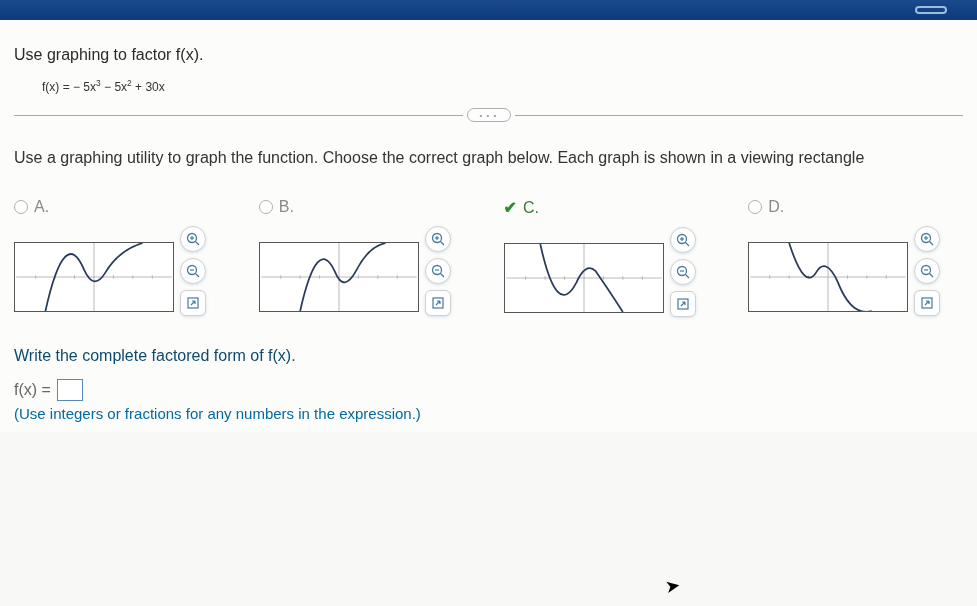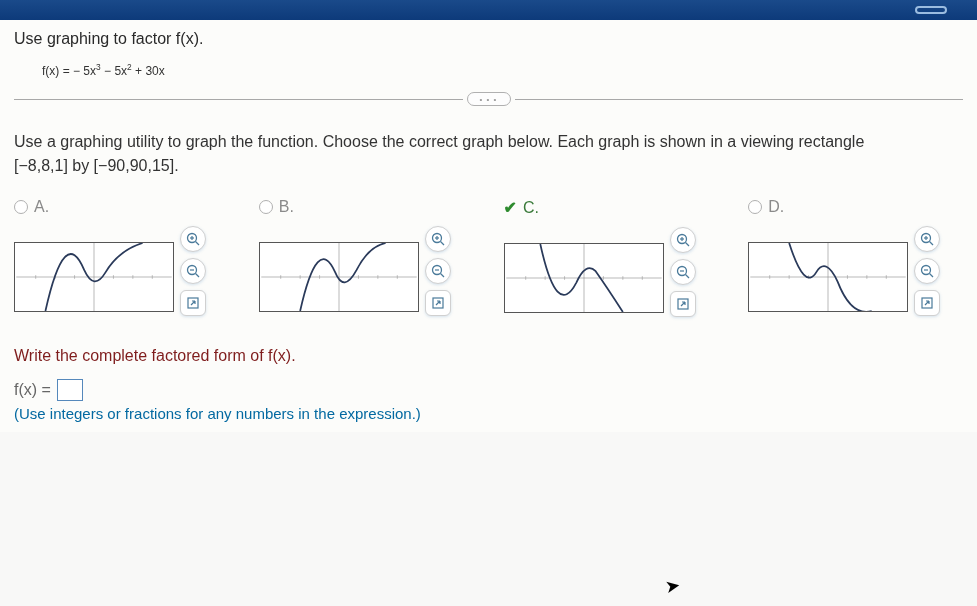--- a/index.html
+++ b/index.html
@@ -27,20 +27,21 @@
     color: #fff;
     font-size: 12px;
   }
   .content {
     padding: 10px 14px;
     background: #fcfcfa;
   }
   .instruction {
     color: #2a2a2a;
     margin-bottom: 12px;
+    margin-top: 16px;
   }
   .formula {
     margin: 14px 0 14px 28px;
     color: #333;
     font-size: 12px;
   }
   .sup { vertical-align: super; font-size: 0.7em; }
   .divider-row {
     display: flex;
     align-items: center;
@@ -51,21 +52,21 @@
     width: 44px; height: 14px;
     border: 1px solid #b0b0b0;
     border-radius: 8px;
     background: #fdfdfd;
     margin: 0 4px;
     display: flex; align-items: center; justify-content: center;
     color: #999; font-size: 8px; letter-spacing: 1px;
   }
   .question-text {
     line-height: 1.5;
-    margin-bottom: 20px;
+    margin-bottom: 28px;
   }
   .options-row {
     display: flex;
     gap: 30px;
     margin-bottom: 2px;
     margin-top: 6px;
   }
   .option-col { flex: 1; }
   .option-label {
     display: flex;
@@ -108,21 +109,21 @@
     border: 1px solid #d0d0d0;
     border-radius: 50%;
     display: flex; align-items: center; justify-content: center;
     color: #4a7a9a;
     font-size: 14px;
     box-shadow: 0 1px 3px rgba(100,150,200,0.25);
   }
   .tool-btn.last { border-radius: 6px; }
   .prompt2 {
     margin-top: 30px;
-    color: #7f1d1d;
+    color: #0c4a6e;
   }
   .answer-line {
     margin-top: 14px;
     display: flex;
     align-items: center;
     gap: 6px;
     color: #666;
   }
   .answer-input {
     width: 26px; height: 22px;
@@ -158,21 +159,20 @@
   </div>
 
   <div class="divider-row">
     <div class="hr"></div>
     <div class="expand-pill">• • •</div>
     <div class="hr"></div>
   </div>
 
   <div class="question-text">
     <span>Use a graphing utility to graph the function. Choose the correct graph below. Each graph is shown in a viewing rectangle</span><br>
-    <span>[−8,8,1] by [−90,90,15].</span>
   </div>
 
   <div class="options-row">
 
     <div class="option-col">
       <div class="option-label">
         <span class="radio"></span>
         <span>A.</span>
       </div>
       <div class="graph-wrap">

